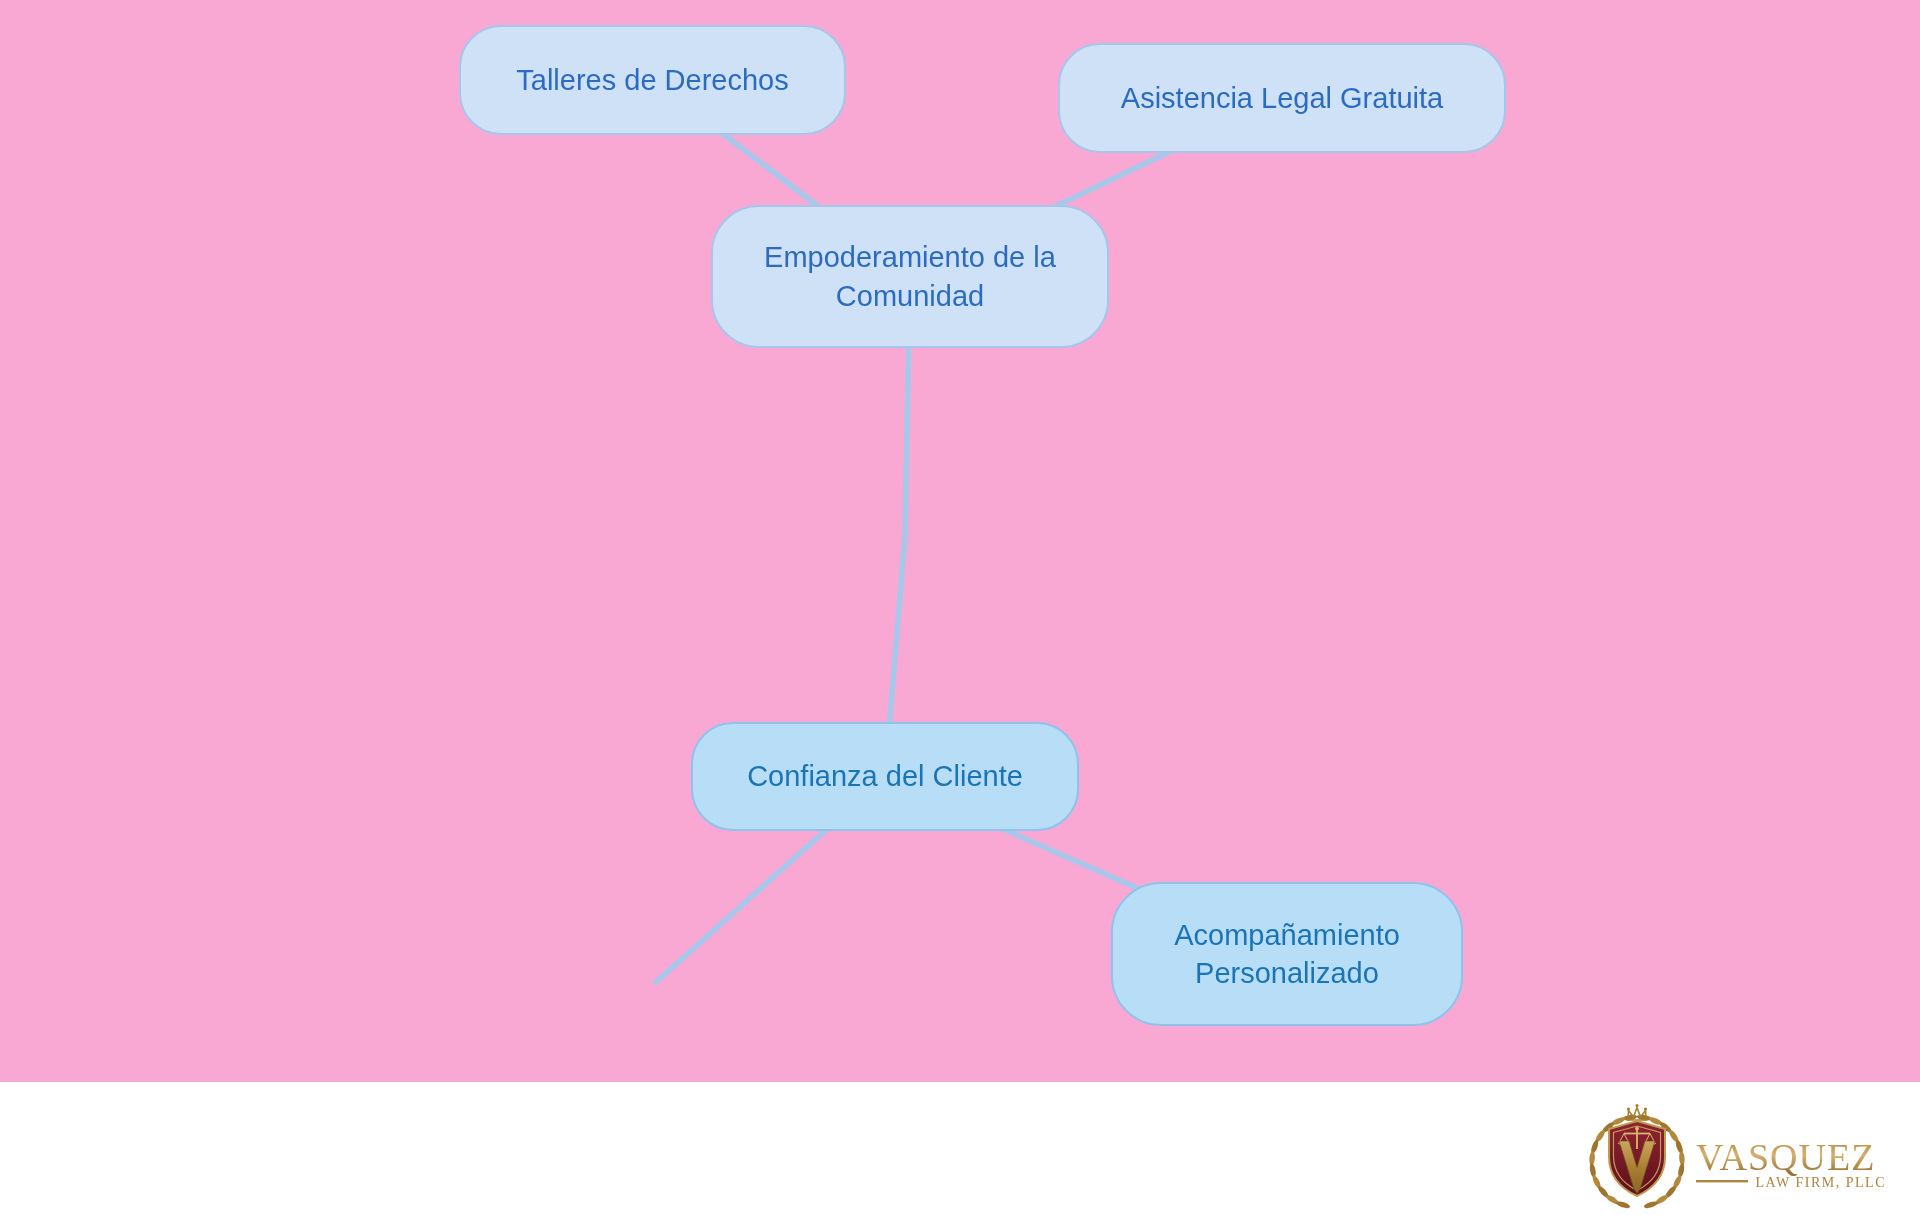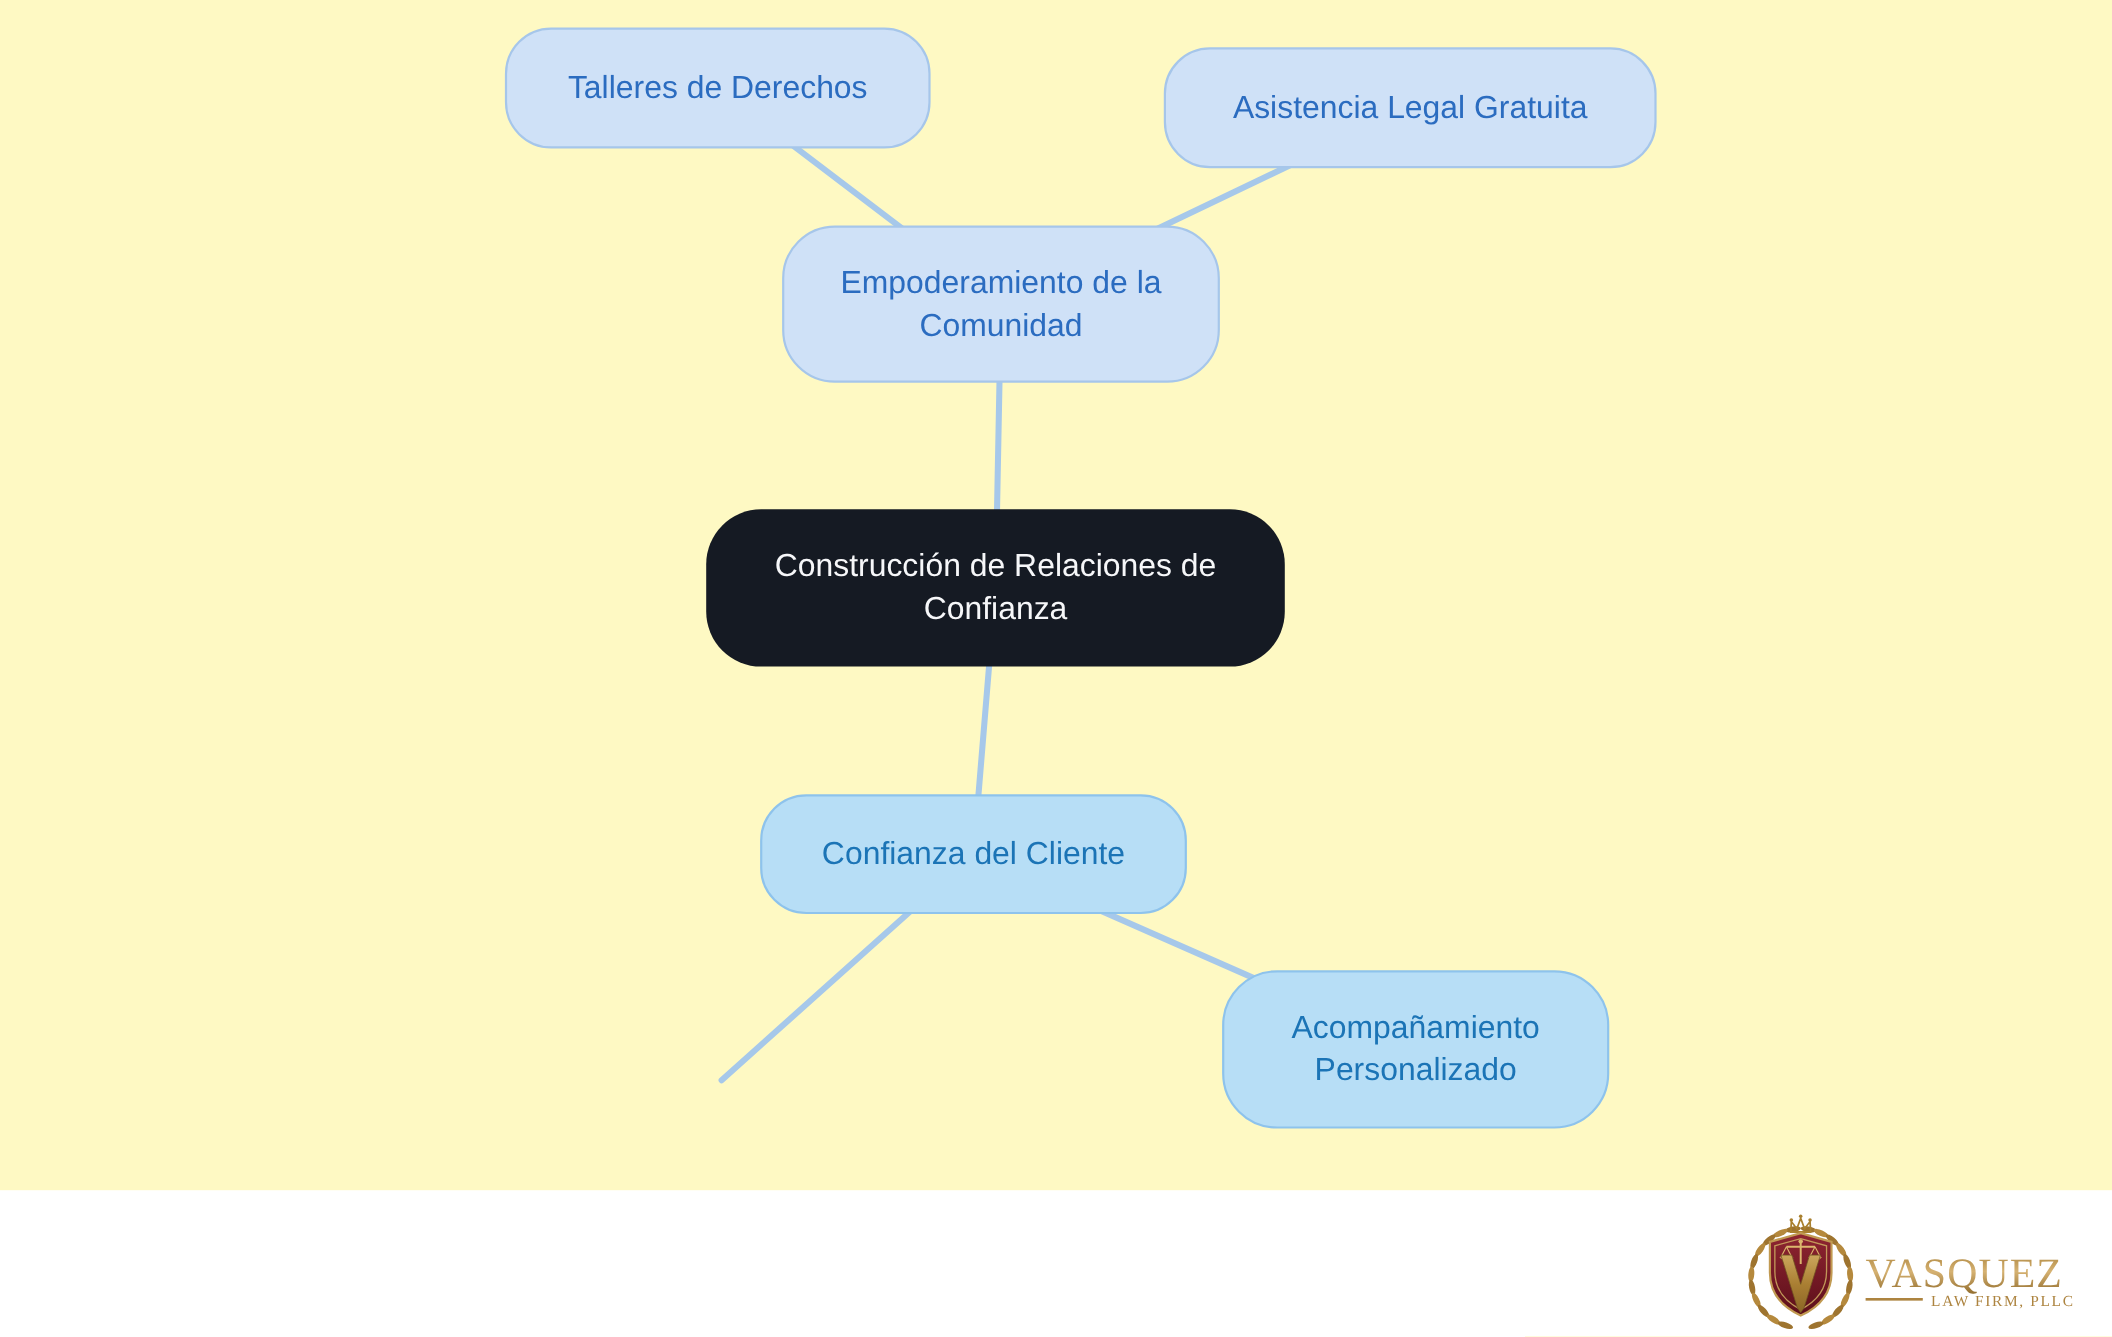--- a/index.html
+++ b/index.html
@@ -1,18 +1,18 @@
 <!DOCTYPE html>
 <html><head>
 <meta charset="utf-8">
 <style>
   html,body{margin:0;padding:0;}
   .canvas{
     position:relative;width:1920px;height:1215px;overflow:hidden;
-    background:#fef9c3;
+    background:#f9a8d4;
     font-family:"Liberation Sans","DejaVu Sans",sans-serif;
   }
   .edges{position:absolute;left:0;top:0;z-index:1;}
   .node{
     position:absolute;z-index:2;box-sizing:border-box;
     display:flex;align-items:center;justify-content:center;
     text-align:center;font-size:29px;line-height:1.32;
   }
   .node .label{display:block;}
   .node.top{
@@ -62,23 +62,20 @@
   </div>
 
   <div class="node top" id="node-empoderamiento">
     <span class="label">Empoderamiento de la Comunidad</span>
   </div>
 
   <div class="node top" id="node-asistencia">
     <span class="label">Asistencia Legal Gratuita</span>
   </div>
 
-  <div class="node root" id="node-central">
-    <span class="label">Construcción de Relaciones de Confianza</span>
-  </div>
 
   <div class="node bottom" id="node-confianza">
     <span class="label">Confianza del Cliente</span>
   </div>
 
 
   <div class="node bottom" id="node-acompanamiento">
     <span class="label">Acompañamiento Personalizado</span>
   </div>
 

